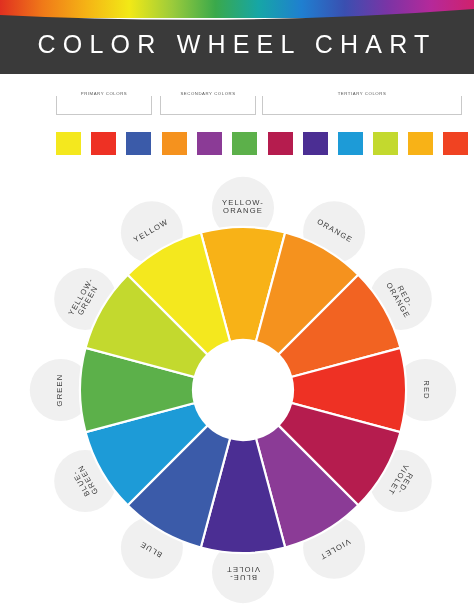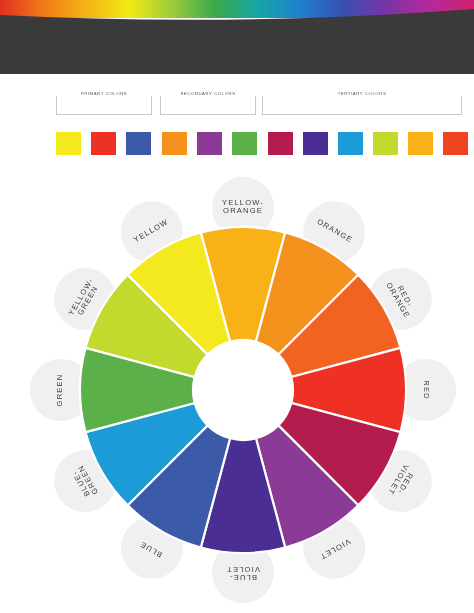--- a/index.html
+++ b/index.html
@@ -57,20 +57,21 @@
           <stop offset="81.82%" stop-color="#7b34a5"></stop>
           <stop offset="90.91%" stop-color="#b5299a"></stop>
           <stop offset="100.00%" stop-color="#d0216c"></stop>
         </linearGradient>
     </defs>
     <rect x="0" y="0" width="474" height="22" fill="url(#rainbowGrad)"></rect>
   </svg>
   <svg id="header-band" width="474" height="82">
     <path id="band-path" d="M0,15 Q237,27 474,9 L474,74 L0,74 Z" fill="#3a3a3a"></path>
   </svg>
+  <div id="header-title">COLOR WHEEL CHART</div>
 </div>
 
 <div id="legend">
   <div class="bracket" style="left: 56px; width: 96px; top: 0px;">
     <span class="bracket-label">PRIMARY COLORS</span>
   </div>
   <div class="bracket" style="left: 160px; width: 96px; top: 0px;">
     <span class="bracket-label">SECONDARY COLORS</span>
   </div>
   <div class="bracket" style="left: 262px; width: 200px; top: 0px;">

